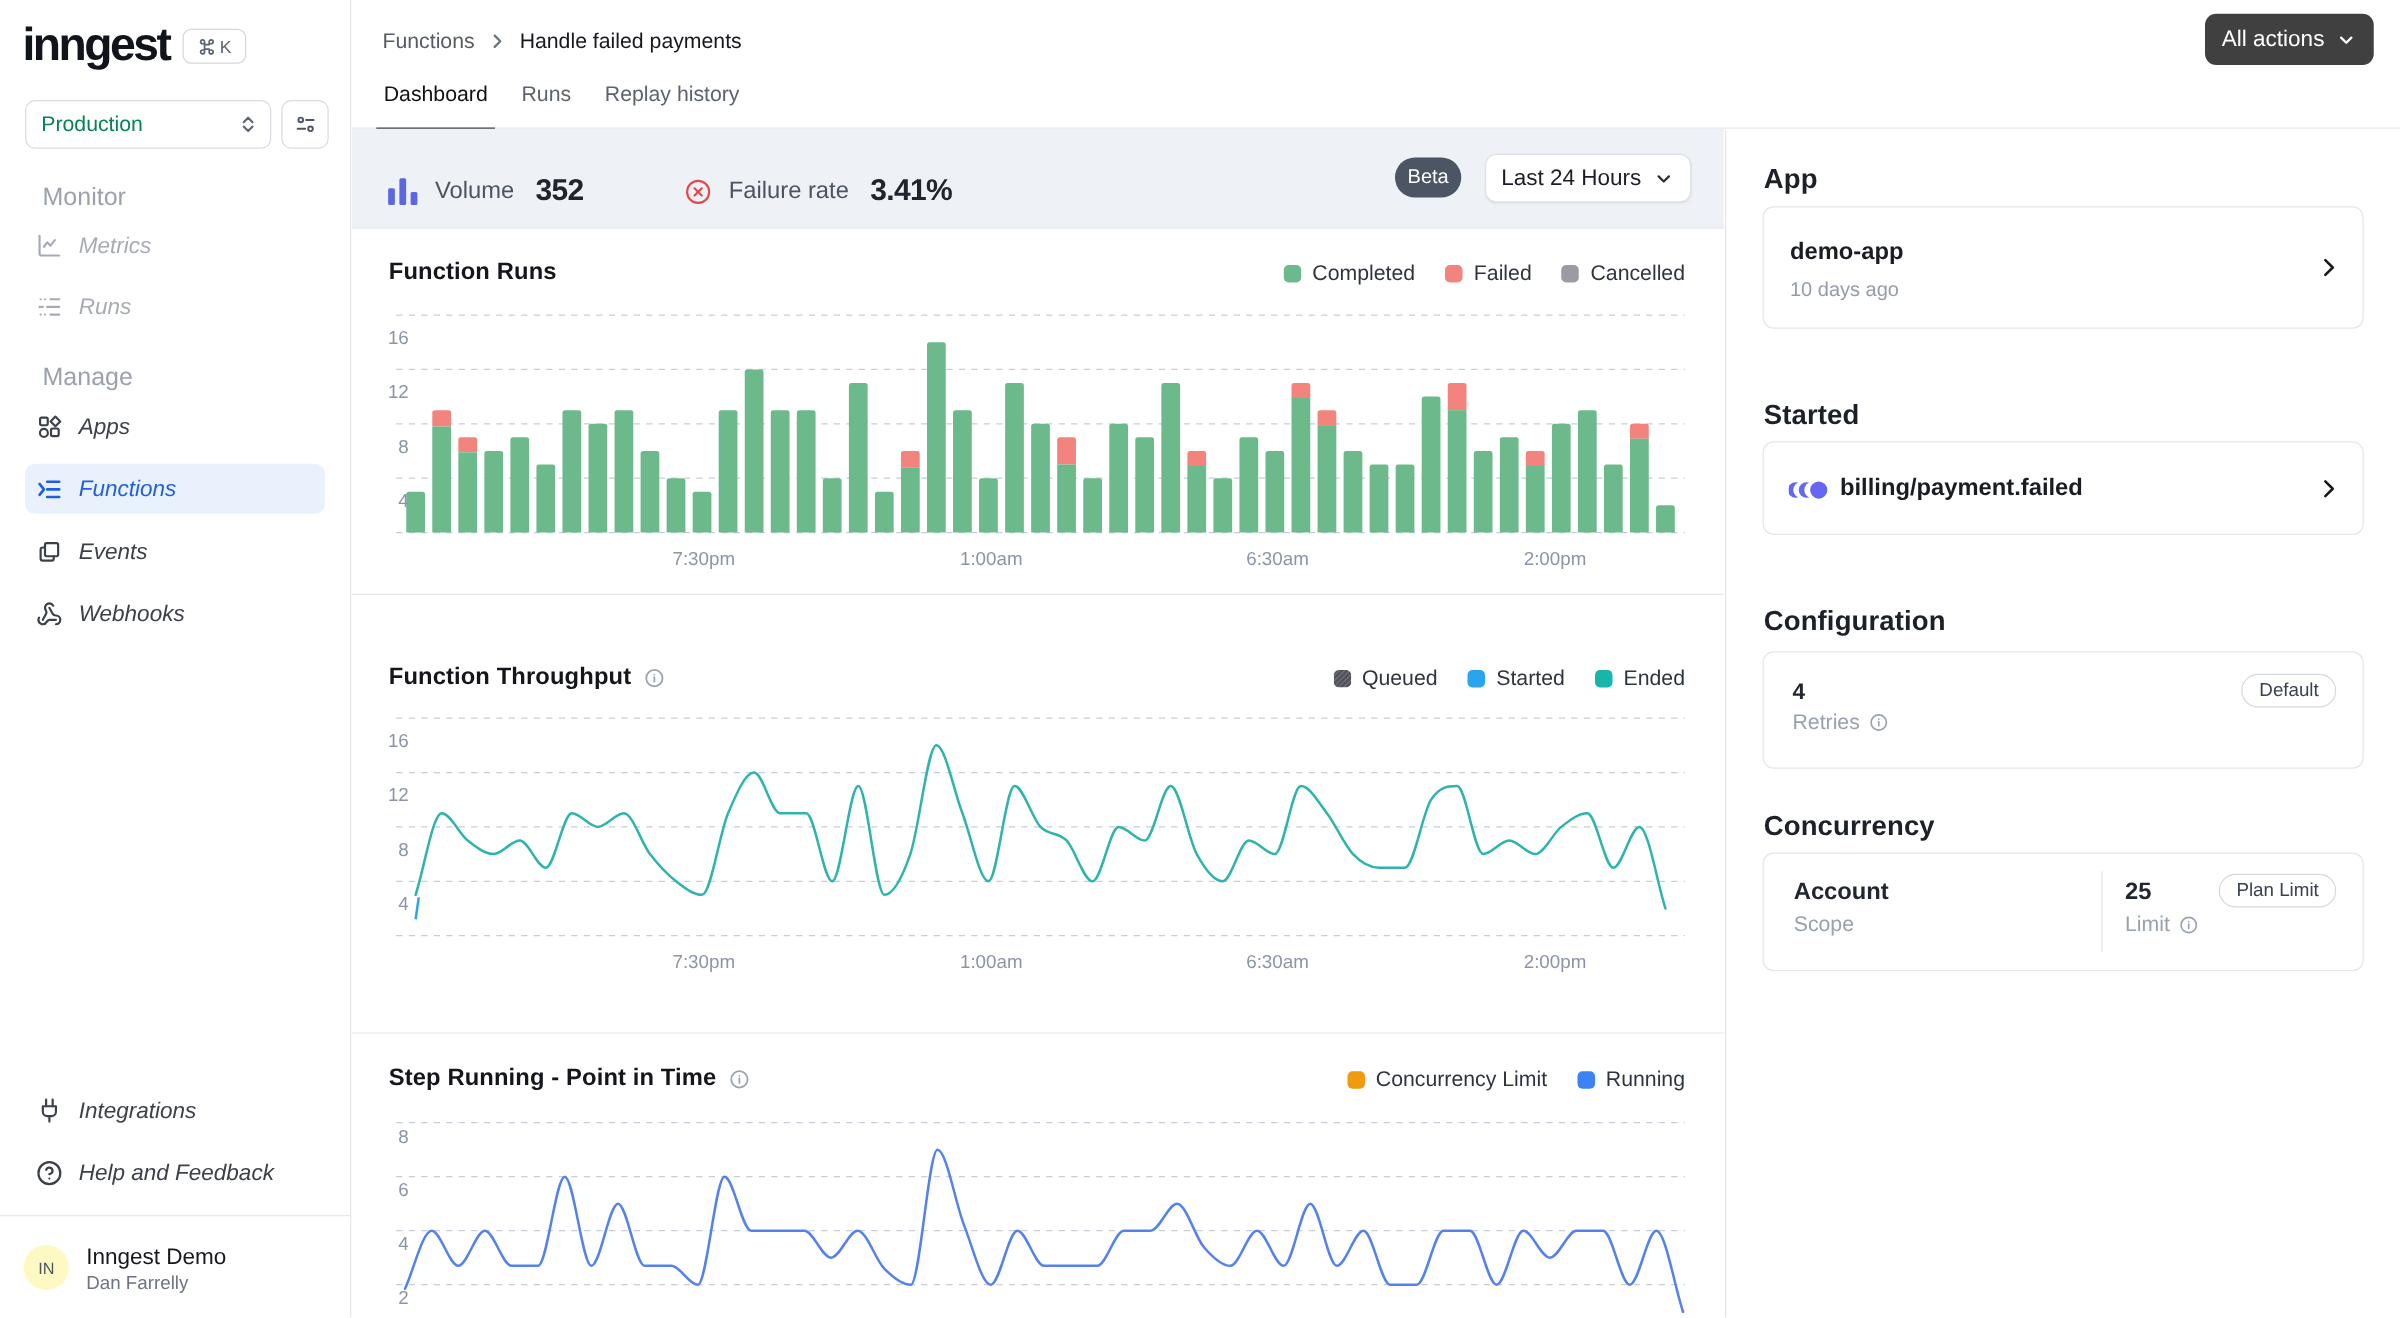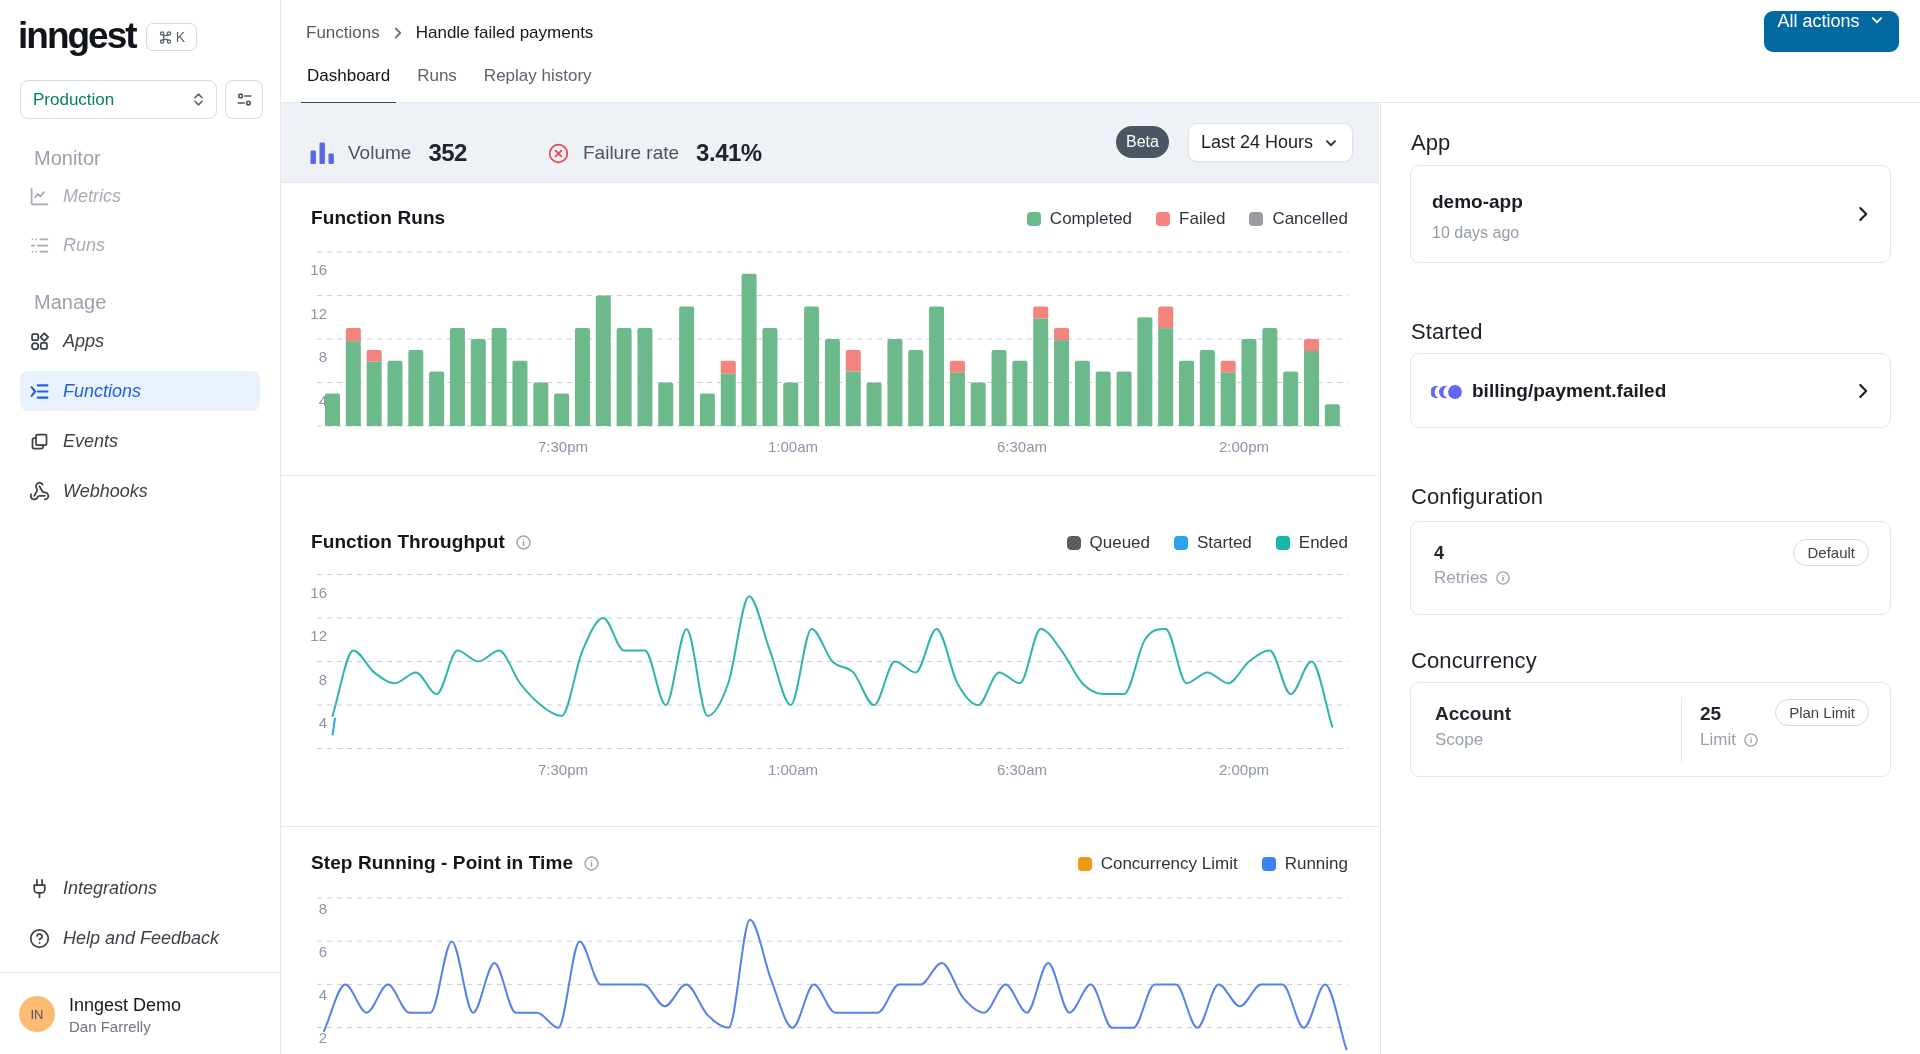--- a/index.html
+++ b/index.html
@@ -23,53 +23,53 @@
   border-radius:8px; display:flex; align-items:center; justify-content:center; background:#fff; }
 .navhead { position:absolute; left:34px; font-size:20px; color:#9ba1ac; font-weight:500; }
 .navitem { position:absolute; left:20px; width:240px; height:40px; border-radius:8px;
   display:flex; align-items:center; font-size:18px; }
 .navitem svg { margin-left:9px; }
 .navitem .lbl { margin-left:13px;font-style:italic; }
 .ni-dis { color:#a6abb5; }
 .ni-on  { color:#3c4049; }
 .ni-act { background:#e9f1fd; color:#2160dd; font-weight:500; }
 .avatar { position:absolute; left:19px; top:996px; width:36px; height:36px; border-radius:50%;
-  background:#fdba74; color:#4e5560; font-size:13px; display:flex; align-items:center; justify-content:center; }
+  background:#fef9c3; color:#4e5560; font-size:13px; display:flex; align-items:center; justify-content:center; }
 
 #header { position:absolute; left:281px; top:0; width:1639px; height:103px; background:#fff;
   border-bottom:1px solid #e6e8ec; }
 .crumb { position:absolute; left:25px; top:23px; display:flex; align-items:center; font-size:17px; }
 .crumb .c1 { color:#565b66; }
 .crumb .sep { margin:0 9px; display:flex; }
 .crumb .c2 { color:#16181d; font-weight:500; }
 .tabs { position:absolute; left:26px; top:66px; display:flex; gap:27px; font-size:17px; }
 .tab { color:#5d636e; padding-bottom:16px; }
 .tab.on { color:#101216; font-weight:500; border-bottom:2px solid #404550; padding-left:6px; padding-right:6px; margin-left:-6px; margin-right:-6px;}
-.allactions { position:absolute; right:21px; top:11px; width:135px; height:41px; background:#0369a1;
-  border-radius:9px; color:#fff; font-size:18px; display:flex; align-items:flex-start; justify-content:center; gap:8px; }
+.allactions { position:absolute; right:21px; top:11px; width:135px; height:41px; background:#404040;
+  border-radius:9px; color:#fff; font-size:18px; display:flex; align-items:center; justify-content:center; gap:8px; }
 
 #statsbar { position:absolute; left:281px; top:103px; width:1098px; height:80px; background:#eef1f6;
   border-bottom:1px solid #e3e6ec; }
 .stat { position:absolute; top:0; height:100px; display:flex; align-items:center; }
 .stat .lab { font-size:19px; color:#4c5461; margin-left:13px; }
 .stat .val { font-size:24px; font-weight:bold; color:#20242c; margin-left:17px; letter-spacing:-0.5px; }
 .beta { position:absolute; left:1116px; top:126px; width:53px; height:32px; background:#4b5563; border-radius:16px;
   color:#fff; font-size:16px; display:flex; align-items:center; justify-content:center; }
 .range { position:absolute; left:1188px; top:123px; width:165px; height:39px; background:#fff;
   border:1px solid #dfe2e8; border-radius:9px; display:flex; align-items:center; justify-content:center; gap:9px;
   font-size:18px; font-weight:500; color:#1b1e26; box-shadow:0 1px 2px rgba(16,24,40,.05); }
 .chartsec { position:absolute; left:281px; width:1098px; background:#fff; }
 .ctitle { position:absolute; left:30px; font-size:19px; font-weight:600; color:#14161c; letter-spacing:0.1px; display:flex; align-items:center; gap:10px; }
 .legend { position:absolute; right:31px; display:flex; align-items:center; gap:24px; font-size:17px; color:#2f3540; }
 .legend .it { display:flex; align-items:center; gap:9px; }
 .sw { width:14px; height:14px; border-radius:4px; display:inline-block; }
 
 #rpanel { position:absolute; left:1380px; top:104px; width:540px; height:950px; background:#fff;
   border-left:1px solid #e5e6ea; }
-.rhead { position:absolute; left:30px; font-size:22px; font-weight:400; color:#1c2029; letter-spacing:0.1px; }
+.rhead { position:absolute; left:30px; font-size:22px; font-weight:700; color:#1c2029; letter-spacing:0.1px; }
 .rcard { position:absolute; left:29px; width:481px; border:1px solid #e4e7ec; border-radius:9px; background:#fff; }
 .pill { border:1px solid #d4d8df; border-radius:999px; font-size:15px; color:#394050; padding:4px 13px; }
 </style>
 </head>
 <body>
 
 <div id="sidebar">
   <div class="logo">inngest</div>
   <div class="cmdk">
       <svg width="15" height="15" viewBox="0 0 24 24" fill="none" stroke="#5b6472" stroke-width="2.2" stroke-linecap="round" stroke-linejoin="round">

